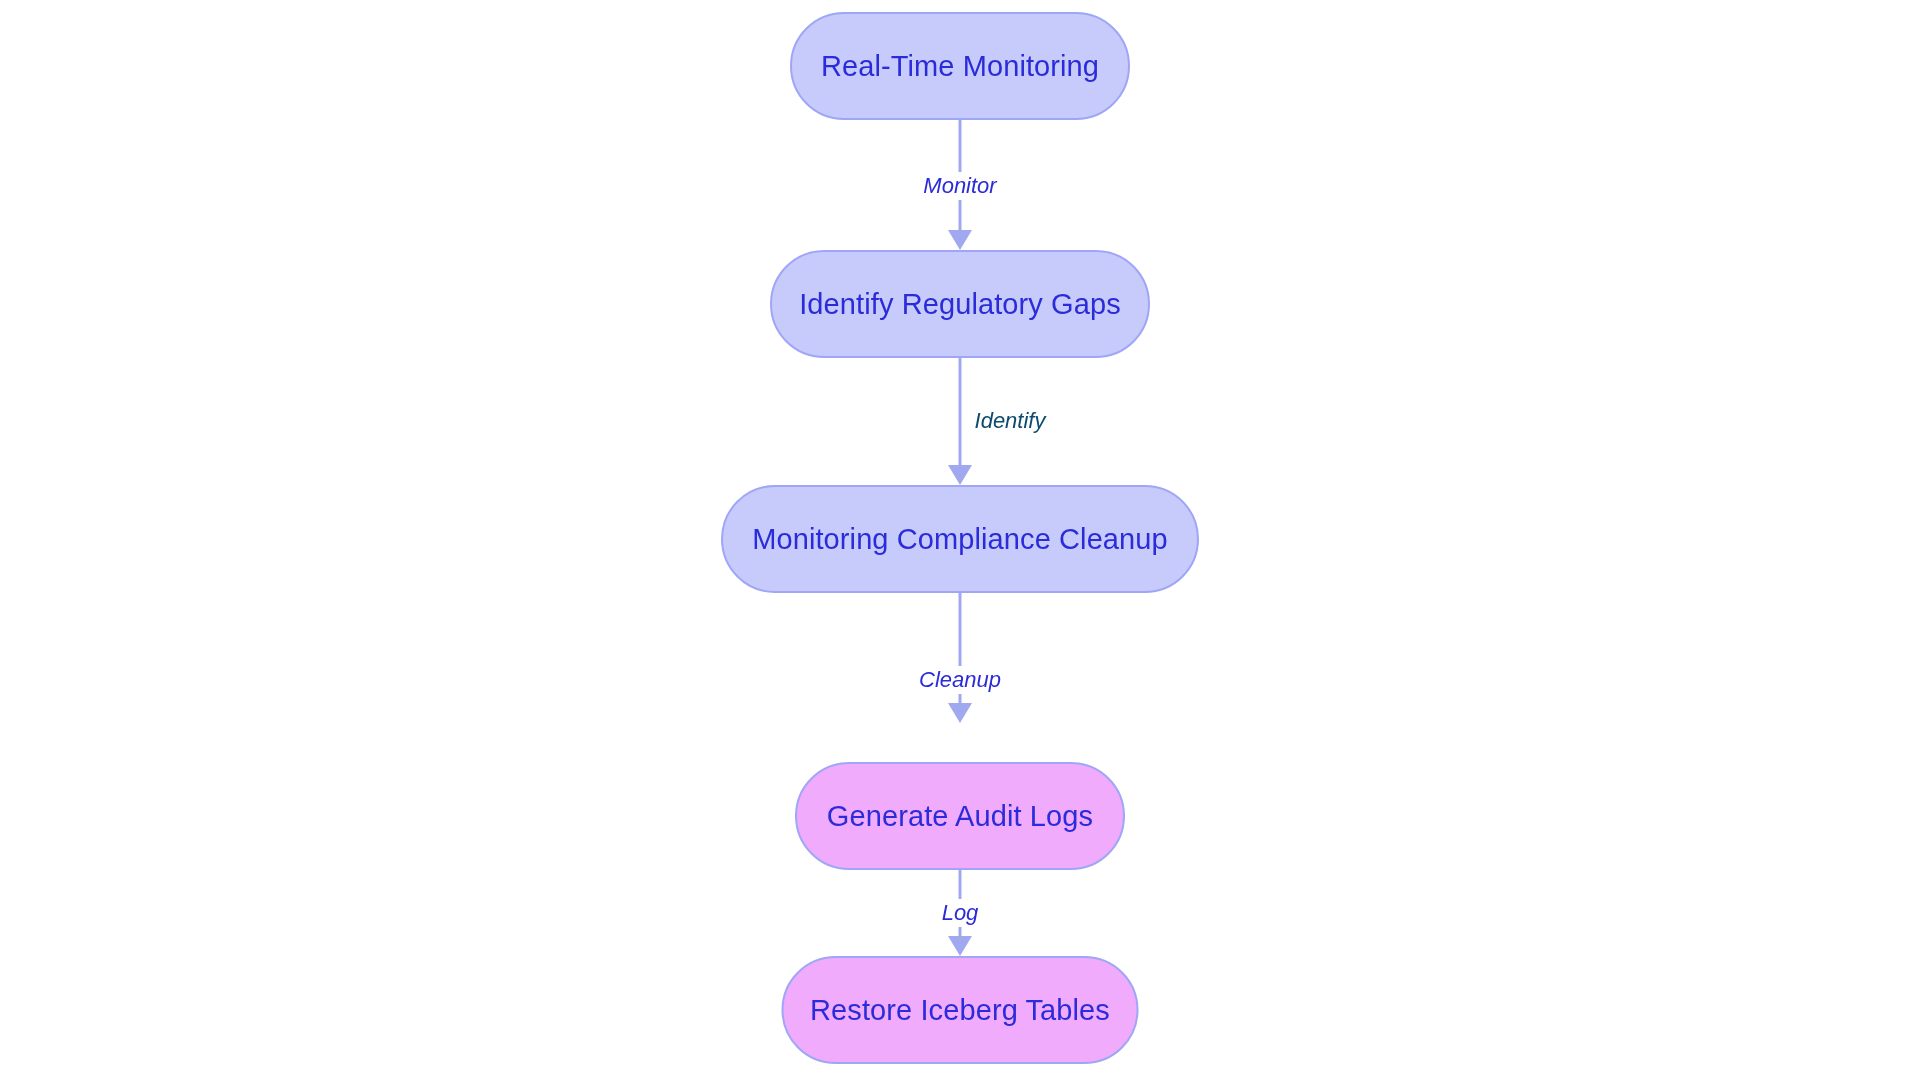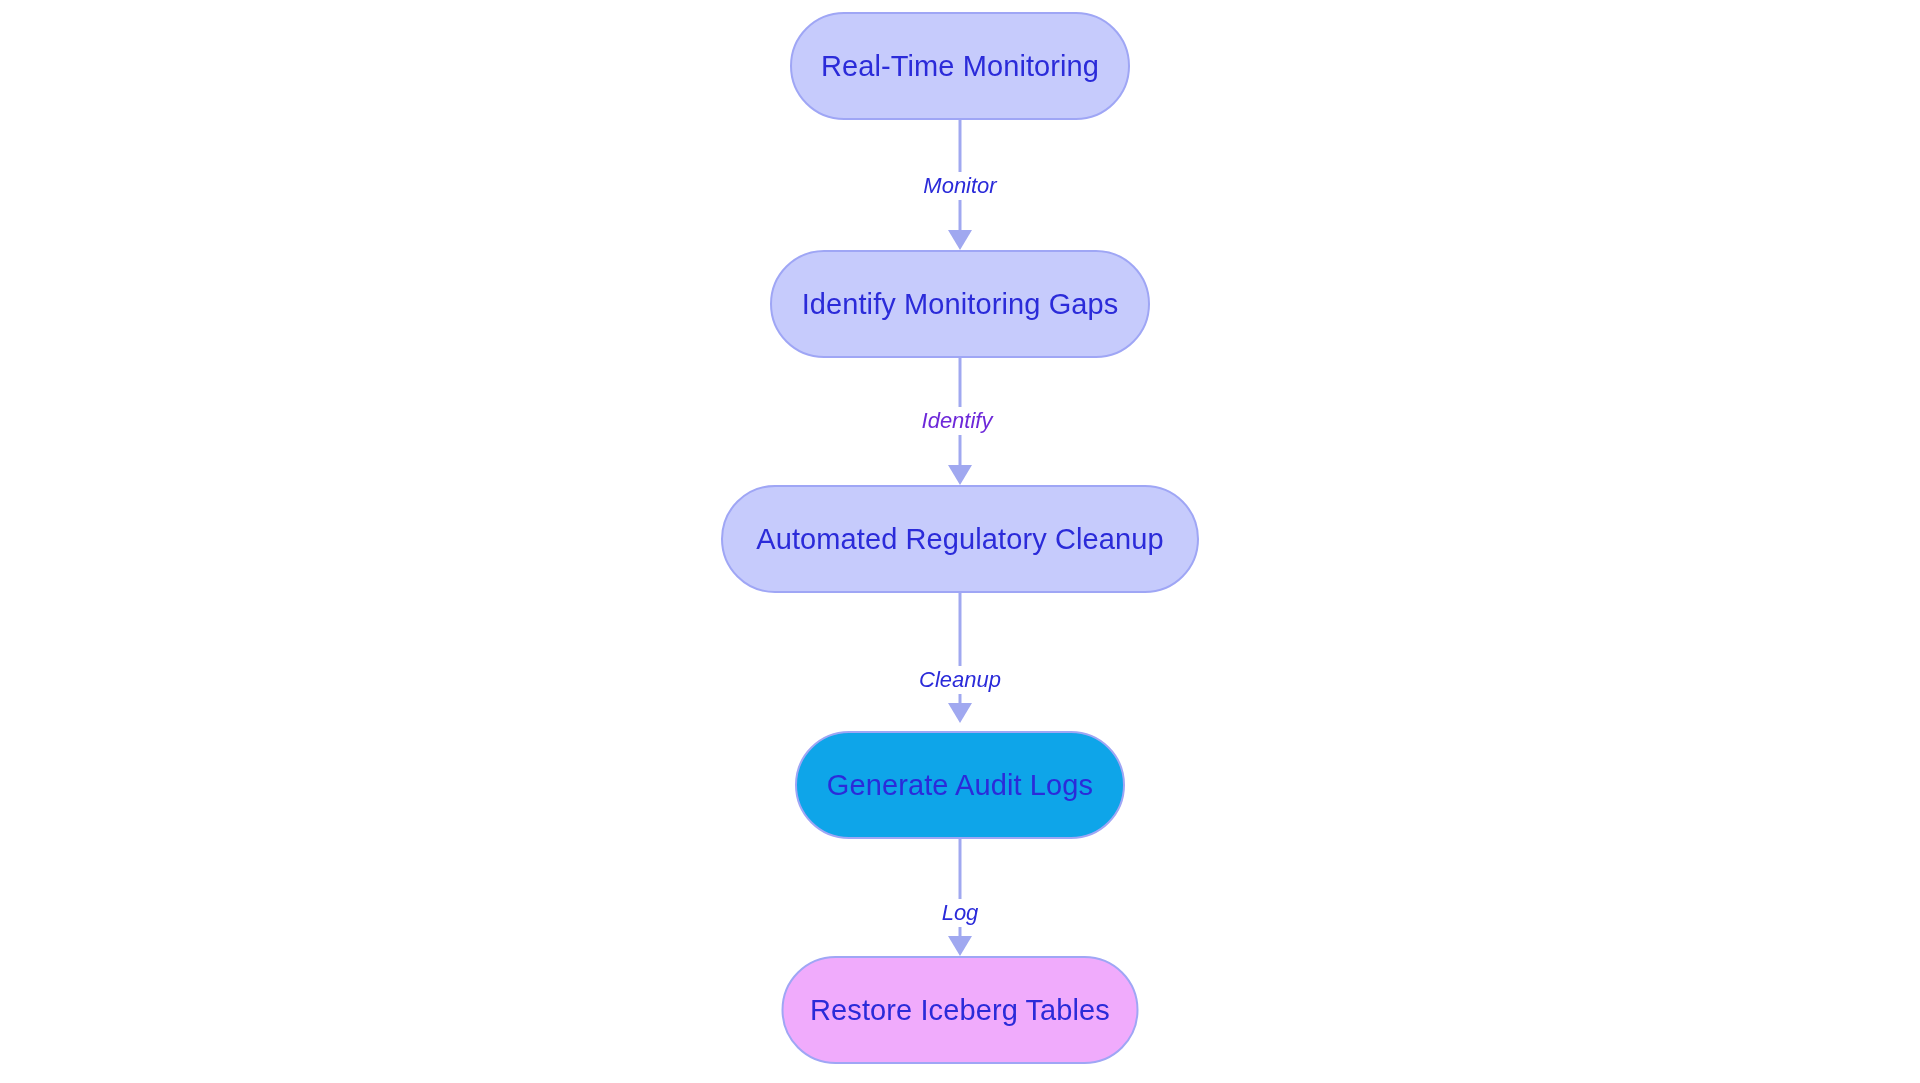--- a/index.html
+++ b/index.html
@@ -81,32 +81,32 @@
         <line x1="960" y1="831" x2="960" y2="937" stroke="#a0a8f0" stroke-width="3"></line>
         <polygon points="948,936 972,936 960,956" fill="#a0a8f0"></polygon>
       </g>
     </svg>
 
   <div id="node-layer">
       <div class="node" style="left: 960px; top: 12px; width: 340px; background: rgb(198, 203, 252); border-color: rgb(159, 166, 245);">
         <span class="node-label" style="color: rgb(43, 43, 217);">Real-Time Monitoring</span>
       </div>
       <div class="node" style="left: 960px; top: 250px; width: 380px; background: rgb(198, 203, 252); border-color: rgb(159, 166, 245);">
-        <span class="node-label" style="color: rgb(43, 43, 217);">Identify Monitoring Gaps</span>
+        <span class="node-label" style="color: rgb(43, 43, 217);">Identify Regulatory Gaps</span>
       </div>
       <div class="node" style="left: 960px; top: 485px; width: 478px; background: rgb(198, 203, 252); border-color: rgb(159, 166, 245);">
-        <span class="node-label" style="color: rgb(43, 43, 217);">Automated Regulatory Cleanup</span>
+        <span class="node-label" style="color: rgb(43, 43, 217);">Monitoring Compliance Cleanup</span>
       </div>
-      <div class="node" style="left: 960px; top: 731px; width: 330px; background: #0ea5e9; border-color: rgb(159, 166, 245);">
+      <div class="node" style="left: 960px; top: 762px; width: 330px; background: #f0abfc; border-color: rgb(159, 166, 245);">
         <span class="node-label" style="color: rgb(43, 43, 217);">Generate Audit Logs</span>
       </div>
       <div class="node" style="left: 960px; top: 956px; width: 357px; background: #f0abfc; border-color: rgb(159, 166, 245);">
         <span class="node-label" style="color: rgb(43, 43, 217);">Restore Iceberg Tables</span>
       </div>
     </div>
   <div id="edge-label-layer">
       <div class="edge-label" style="left: 960px; top: 186px; color: rgb(43, 43, 217); background: rgb(255, 255, 255);">Monitor</div>
-      <div class="edge-label" style="left: 957px; top: 421px; color: #6d28d9; background: rgb(255, 255, 255);">Identify</div>
+      <div class="edge-label" style="left: 1010px; top: 421px; color: #0c4a6e; background: rgb(255, 255, 255);">Identify</div>
       <div class="edge-label" style="left: 960px; top: 656px; color: rgb(43, 43, 217); background: rgb(255, 255, 255); margin-top: 24px;">Cleanup</div>
       <div class="edge-label" style="left: 960px; top: 913px; color: rgb(43, 43, 217); background: rgb(255, 255, 255);">Log</div>
     </div>
 
 </div>
 
 </body></html>

